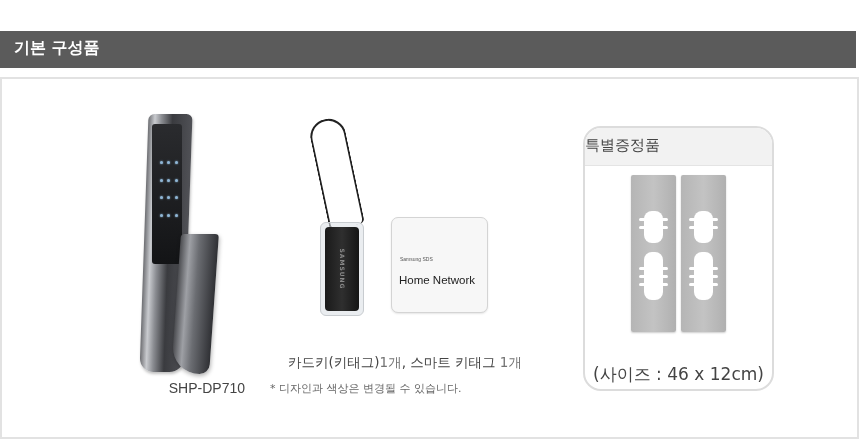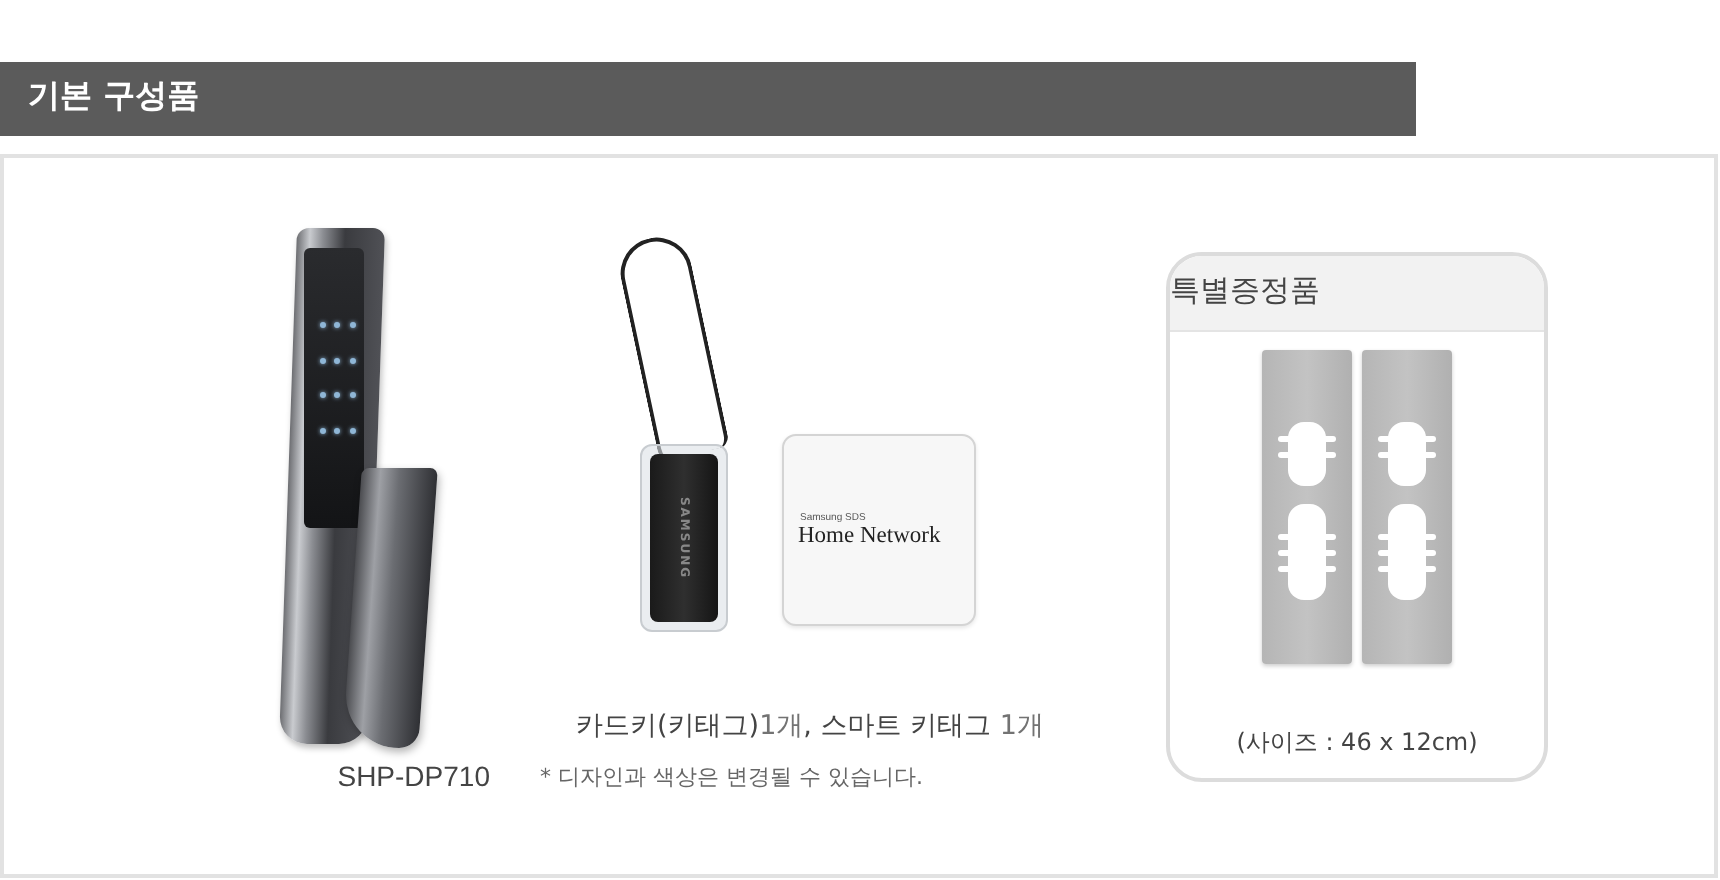--- a/index.html
+++ b/index.html
@@ -1,20 +1,20 @@
 <!DOCTYPE html>
 <html><head>
 <meta charset="utf-8">
 <style>
   * { box-sizing: border-box; margin: 0; padding: 0; }
   html, body { width: 860px; height: 440px; background: #ffffff; overflow: hidden; }
   body { font-family: "DejaVu Sans", "Liberation Sans", sans-serif; color: #333; position: relative; }
 
   .header-bar {
-    position: absolute; left: 0; top: 31px; width: 708px; height: 37px;
+    position: absolute; left: 0; top: 31px; width: 856px; height: 37px;
     background: #5b5b5b;
   }
   .header-title {
     position: absolute; left: 14px; top: 7px;
     color: #ffffff; font-size: 16px; font-weight: bold; letter-spacing: 0px;
   }
 
   .content-box {
     position: absolute; left: 0; top: 77px; width: 859px; height: 362px;
     border: 2px solid #e2e2e2; background: #ffffff;
@@ -83,22 +83,22 @@
   .smarttag {
     position: absolute; left: 391px; top: 217px; width: 97px; height: 96px;
     border: 1px solid #d4d4d4; border-radius: 7px; background: #f7f7f7;
     box-shadow: 0 1px 2px rgba(0,0,0,.1);
   }
   .smarttag-sub {
     position: absolute; left: 8px; top: 38px; font-size: 5px; color: #555;
     font-family: "Liberation Sans", sans-serif;
   }
   .smarttag-title {
-    position: absolute; left: 7px; top: 44px; font-size: 11.5px; color: #222;
-    font-family: Liberation Serif, serif; white-space: nowrap;
+    position: absolute; left: 7px; top: 56px; font-size: 11.5px; color: #222;
+    font-family: Liberation Sans, sans-serif; white-space: nowrap;
   }
 
   .cards-caption {
     position: absolute; left: 270px; top: 354px; width: 270px; text-align: center;
     font-size: 13.5px; color: #444; white-space: nowrap;
   }
   .cards-caption .blue { color: #737373; }
   .cards-note {
     position: absolute; left: 270px; top: 381px; width: 270px; text-align: left;
     font-size: 11px; color: #666; white-space: nowrap;
@@ -132,21 +132,21 @@
   .slot.s2 { top: 77px; height: 48px; }
   .tab {
     position: absolute; height: 3px; width: 29px; left: 8px; background: #ffffff; border-radius: 2px;
   }
   .gift-name {
     position: absolute; left: 0; top: 214px; width: 100%; text-align: center;
     font-size: 14px; color: #444;
   }
   .gift-size {
     position: absolute; left: 0; top: 235px; width: 100%; text-align: center;
-    font-size: 12px; color: #444; white-space: nowrap;
+    font-size: 17px; color: #444; white-space: nowrap;
   }
 </style>
 </head>
 <body>
 
 <div class="header-bar">
   <div class="header-title">기본 구성품</div>
 </div>
 
 <div class="content-box"></div>

